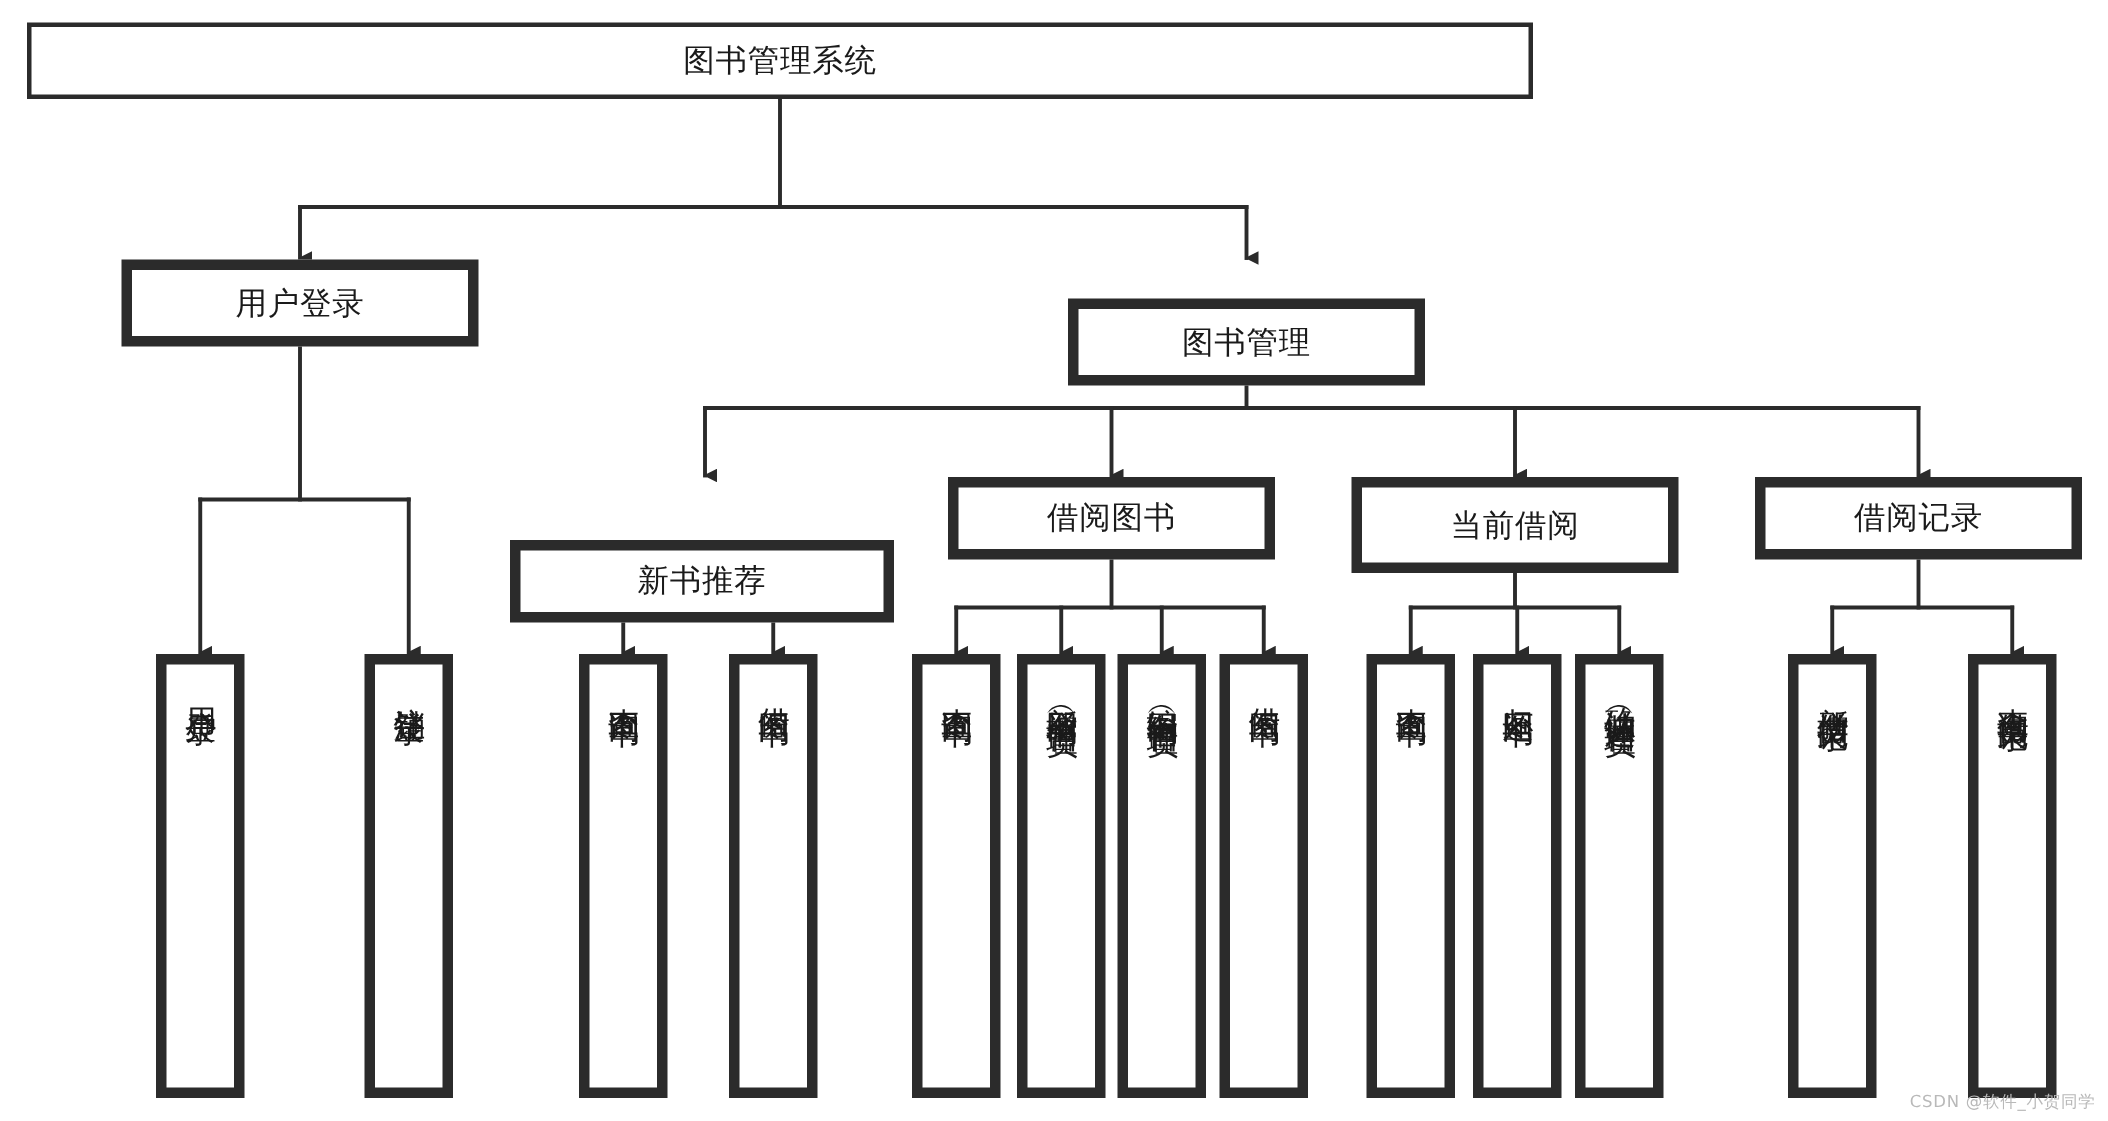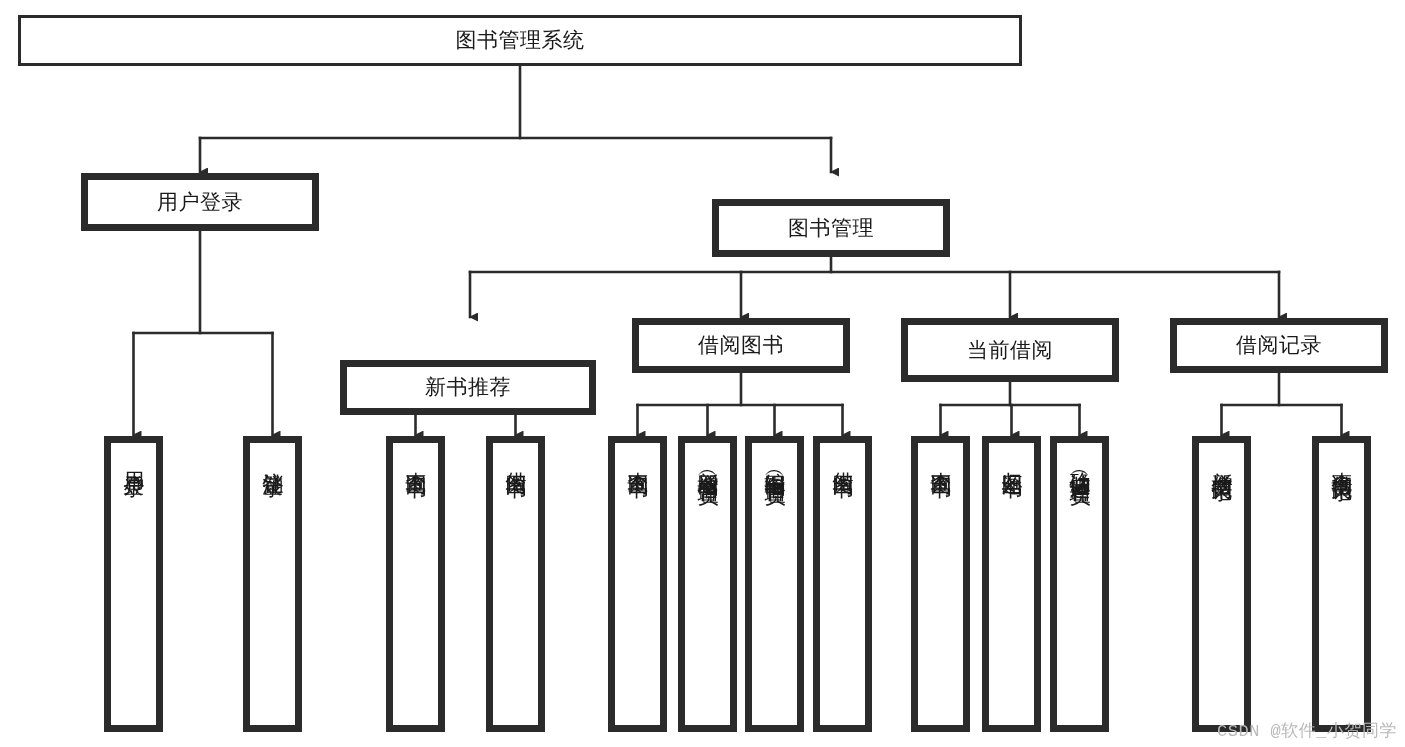--- a/index.html
+++ b/index.html
@@ -57,26 +57,25 @@
     text-orientation: upright;
     font-size: 21px;
     line-height: 1.28;
     letter-spacing: 2px;
     white-space: normal;
   }
   .watermark {
     position: absolute;
     right: 8px;
     bottom: 5px;
-    font-size: 17px;
+    font-size: 11px;
     color: #b9b9b9;
     letter-spacing: 0.5px;
     white-space: nowrap;
     user-select: none;
-    font-family: Liberation Mono, monospace;
   }
 </style>
 </head>
 <body>
 
 <div id="diagram-canvas">
   <svg id="edge-layer" viewBox="0 0 1405 747" width="1405" height="747" xmlns="http://www.w3.org/2000/svg">
     <defs>
       <marker id="arrowhead" markerWidth="9" markerHeight="9" refX="4.5" refY="8" orient="auto" markerUnits="userSpaceOnUse">
         <polygon points="0,0 9,0 4.5,9" fill="#2b2b2b"></polygon>

